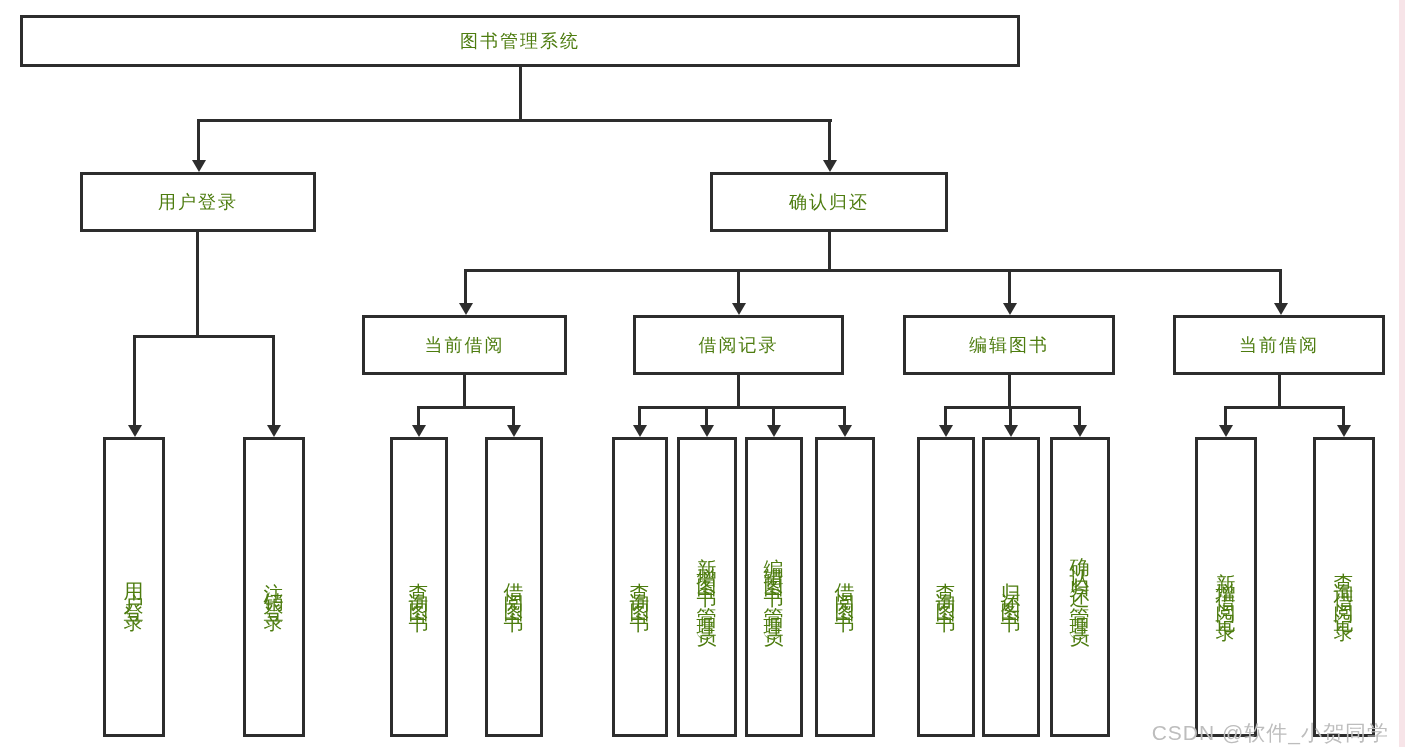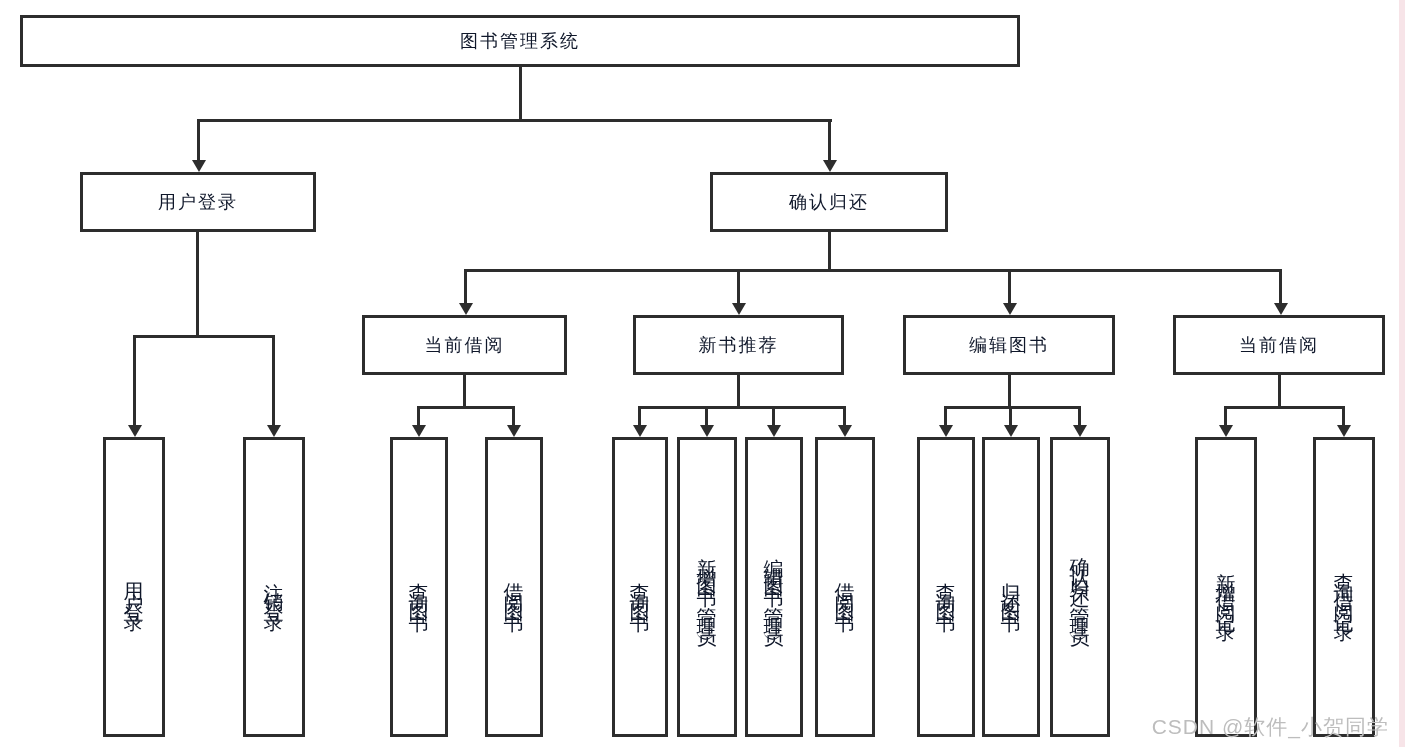--- a/index.html
+++ b/index.html
@@ -9,21 +9,21 @@
     width: 1405px;
     height: 747px;
     background: #ffffff;
     font-family: "Liberation Sans", "DejaVu Sans", sans-serif;
     overflow: hidden;
   }
   .box {
     position: absolute;
     border: 3px solid #2d2d2d;
     background: #ffffff;
-    color: #0f172a;
+    color: #4d7c0f;
     display: flex;
     align-items: center;
     justify-content: center;
   }
   .hbox { font-size: 18px; letter-spacing: 2px; }
   .root  { left: 20px;  top: 15px;  width: 1000px; height: 52px; }
   .lvl2, .lvl3 { height: 60px; top: 172px; }
   .lvl3 { top: 315px; }
   .leaf {
     top: 437px;
@@ -43,21 +43,21 @@
   .arrow {
     position: absolute;
     width: 0; height: 0;
     border-left: 7px solid transparent;
     border-right: 7px solid transparent;
     border-top: 12px solid #2d2d2d;
   }
   .watermark {
     position: absolute;
     right: 16px;
-    bottom: 6px;
+    bottom: 0;
     font-size: 21px;
     color: #bdbdbd;
     letter-spacing: 1px;
     z-index: 5;
     white-space: nowrap;
   }
   .right-strip {
     position: absolute;
     right: 0; top: 0;
     width: 6px; height: 747px;
@@ -78,21 +78,21 @@
     <span>用户登录</span>
   </div>
   <div class="box hbox lvl2" style="left:710px;width:238px">
     <span>确认归还</span>
   </div>
 
   <div class="box hbox lvl3" style="left:362px;width:205px">
     <span>当前借阅</span>
   </div>
   <div class="box hbox lvl3" style="left:633px;width:211px">
-    <span>新书推荐</span>
+    <span>借阅记录</span>
   </div>
   <div class="box hbox lvl3" style="left:903px;width:212px">
     <span>编辑图书</span>
   </div>
   <div class="box hbox lvl3" style="left:1173px;width:212px">
     <span>当前借阅</span>
   </div>
 
   <div class="box leaf" style="left:103px;width:62px">用户登录</div>
   <div class="box leaf" style="left:243px;width:62px">注销登录</div>

